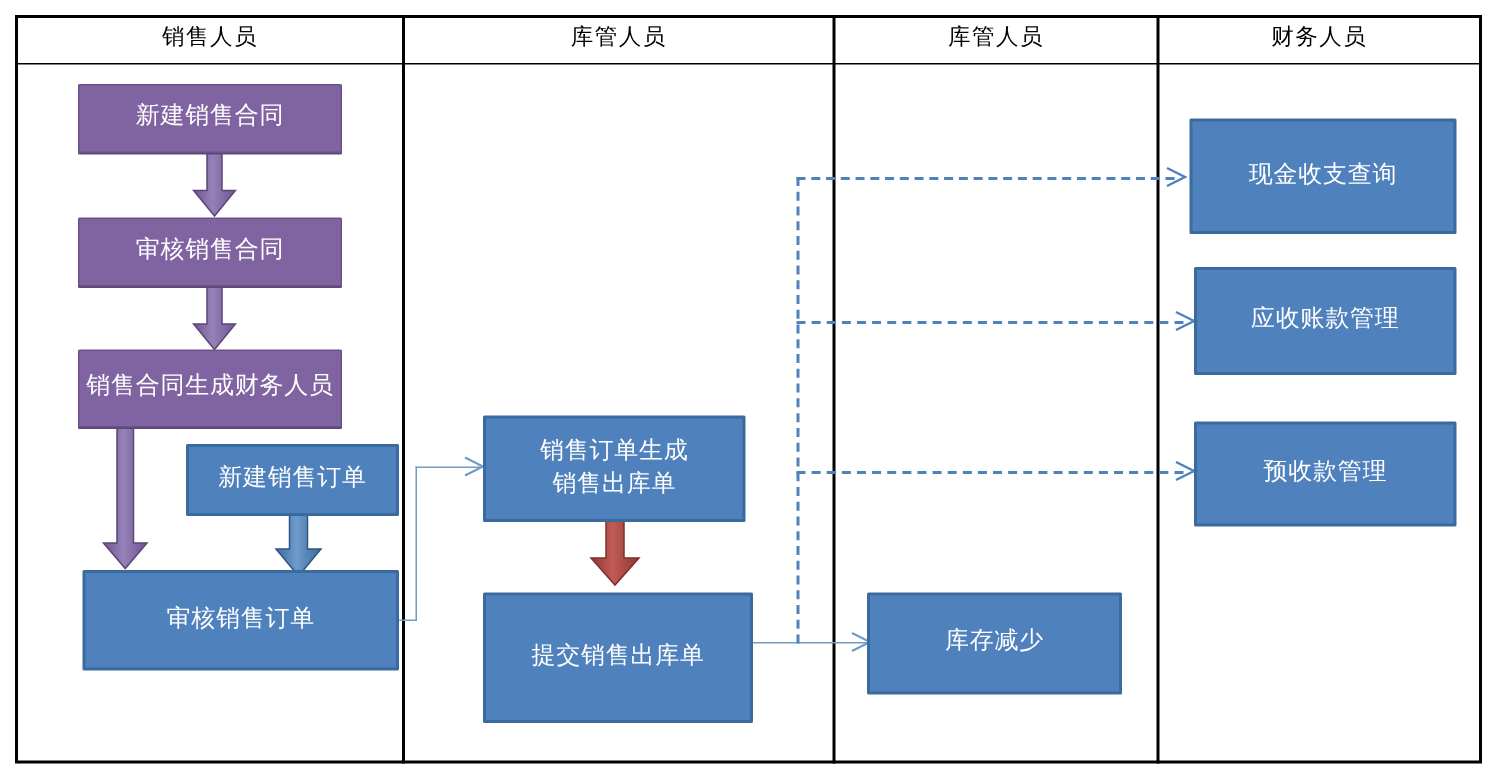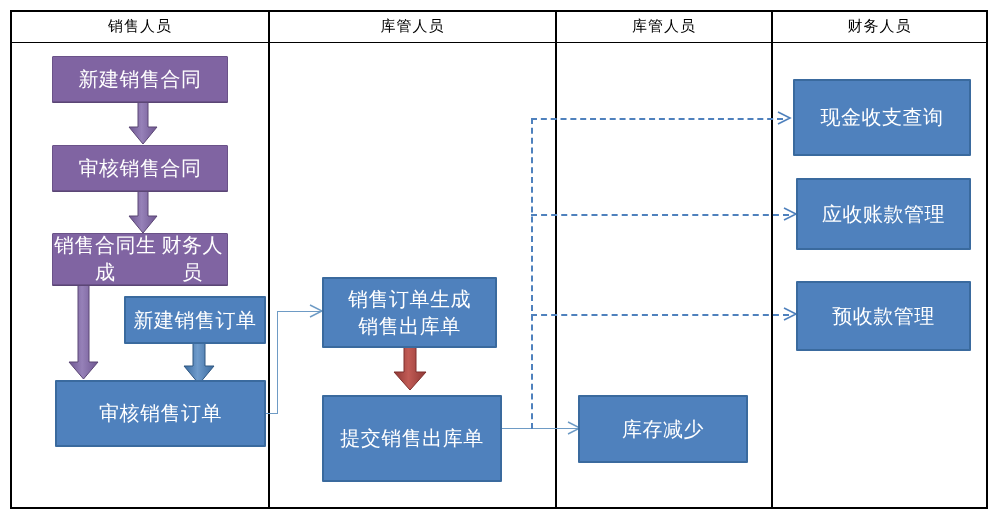--- a/index.html
+++ b/index.html
@@ -10,20 +10,21 @@
   }
   body {
     font-family: "DejaVu Sans", "Liberation Sans", sans-serif;
   }
   #canvas {
     position: relative;
     width: 998px;
     height: 519px;
     background: #ffffff;
     overflow: hidden;
+    font-family: Liberation Mono, monospace;
   }
   
   .lane-frame {
     position: absolute;
     left: 10px;
     top: 10px;
     width: 978px;
     height: 499px;
     border: 2px solid #000000;
     box-sizing: border-box;
@@ -55,21 +56,21 @@
   }
   
   .node {
     position: absolute;
     box-sizing: border-box;
     display: flex;
     align-items: center;
     justify-content: center;
     text-align: center;
     color: #ffffff;
-    font-size: 20px;
+    font-size: 16px;
     line-height: 1.35;
     letter-spacing: 0.5px;
     border-radius: 1px;
   }
   .node.purple {
     background: #8064A2;
     border: 1px solid #6A5288;
     box-shadow: 0 1px 0 #5b4675;
   }
   .node.blue {

